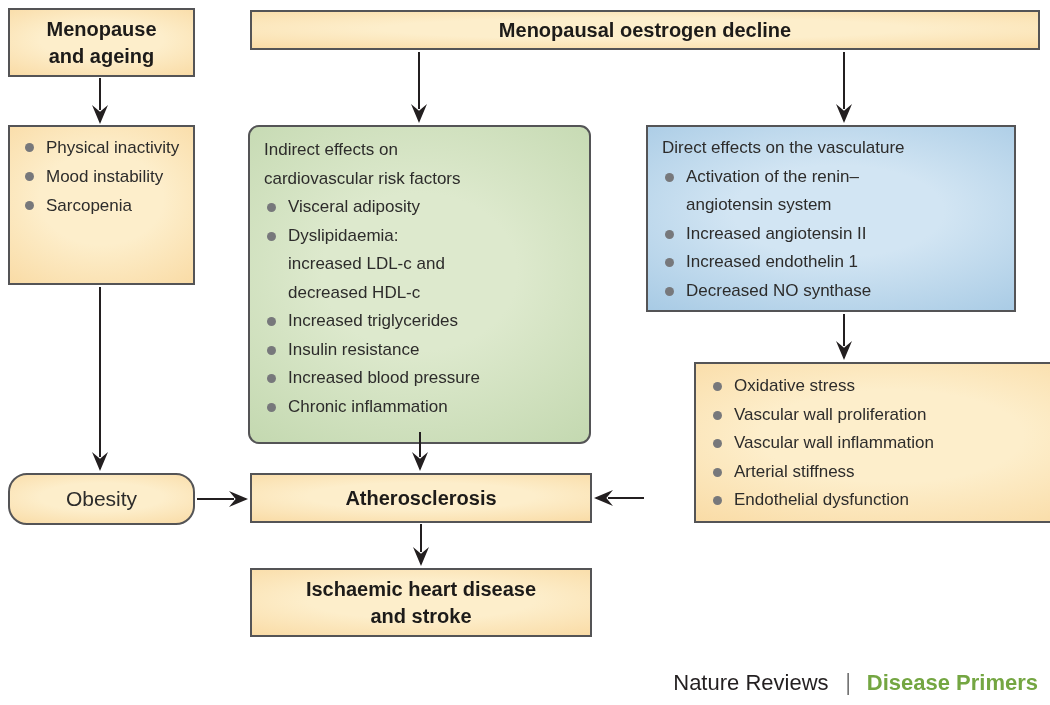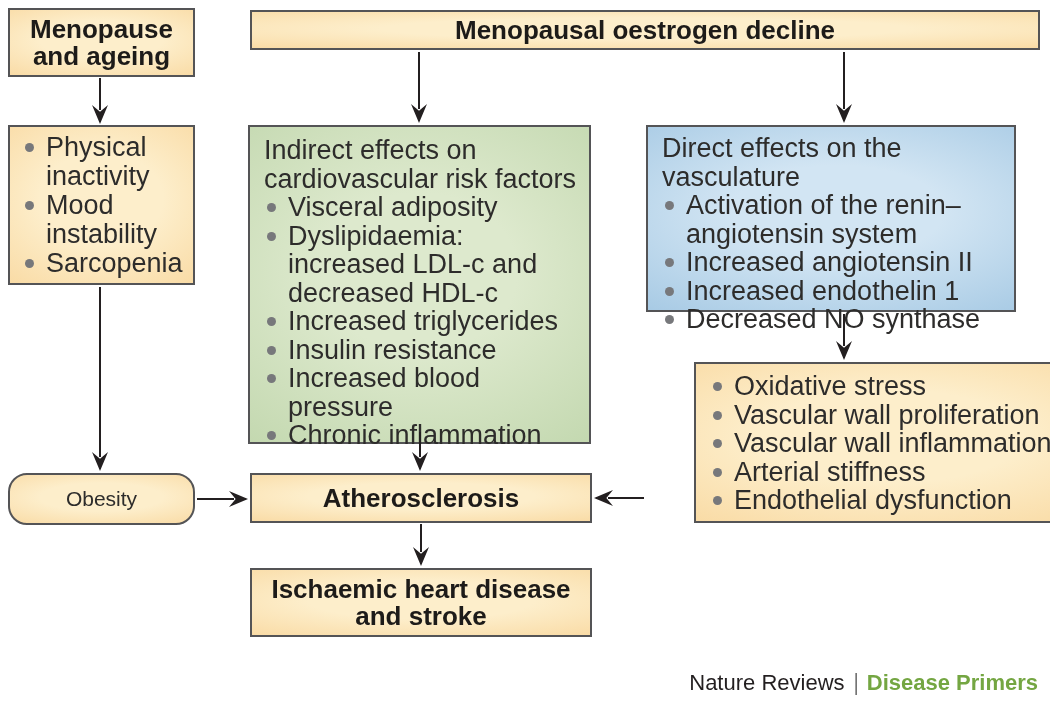--- a/index.html
+++ b/index.html
@@ -16,28 +16,28 @@
     overflow:hidden;
   }
   .box{
     position:absolute; border:2px solid var(--border); box-sizing:border-box;
   }
   .orange{background:radial-gradient(120% 105% at 50% 46%, var(--orange-center) 0%, var(--orange-center) 28%, var(--orange-edge) 100%);}
   .green {background:radial-gradient(115% 100% at 50% 46%, var(--green-center) 0%, var(--green-center) 25%, var(--green-edge) 100%);}
   .blue  {background:radial-gradient(115% 100% at 52% 46%, var(--blue-center) 0%, var(--blue-center) 25%, var(--blue-edge) 100%);}
   .title-box{
     display:flex; align-items:center; justify-content:center; text-align:center;
-    font-weight:bold; font-size:26px; line-height:27px; color:#1d1b19;
+    font-weight:bold; font-size:20px; line-height:27px; color:#1d1b19;
     white-space:pre-line;
   }
   .plain-box{
     display:flex; align-items:center; justify-content:center; text-align:center;
     font-size:21px; line-height:26px;border-radius:19px;
   }
-  .list-box{font-size:27px; line-height:28.5px;}
+  .list-box{font-size:17px; line-height:28.5px;}
   .list-box .box-head{margin:0; padding:0; white-space:pre-line;}
   .list-box ul{list-style:none; margin:0; padding:0;}
   .list-box li{position:relative; padding-left:24px; white-space:pre-line;}
   .list-box li::before{
     content:""; position:absolute; left:3px; top:10px;
     width:9px; height:9px; border-radius:50%; background:var(--bullet);
   }
   
   .arr{position:absolute;}
   .arr .shaft{position:absolute; background:var(--arrow);}
@@ -49,29 +49,29 @@
   .arr-h{height:16px;}
   .arr-r .shaft{top:7px; left:0; height:2px; width:calc(100% - 14px);}
   .arr-r .head{right:0; top:0; width:19px; height:16px;
     clip-path:polygon(0 0, 35% 50%, 0 100%, 100% 50%);}
   .arr-l .shaft{top:7px; right:0; height:2px; width:calc(100% - 14px);}
   .arr-l .head{left:0; top:0; width:19px; height:16px;
     clip-path:polygon(100% 0, 65% 50%, 100% 100%, 0 50%);}
   
   #footer{
     position:absolute; right:12px; top:668px; font-size:22px; color:var(--footer-text);
-    display:flex; align-items:baseline; gap:8px;
+    display:flex; align-items:baseline; gap:16px;
   }
   #footer .sep{font-weight:normal; color:#3a3a3a; transform:scaleX(.6); font-size:24px;}
   #footer .series{font-weight:bold; color:var(--footer-green);}
   
   #box-menopause      {left:8px;   top:8px;   width:187px; height:69px;}
   #box-decline        {left:250px; top:10px;  width:790px; height:40px;}
   #box-ageing-effects {left:8px;   top:125px; width:187px; height:160px; padding:6px 6px 4px 12px; line-height:29px;}
-  #box-indirect       {left:248px; top:125px; width:343px; height:319px; padding:9px 8px 6px 14px;}
+  #box-indirect       {left:248px; top:125px; width:343px; height:319px; padding:9px 8px 6px 14px;border-radius:11px;}
   #box-direct         {left:646px; top:125px; width:370px; height:187px; padding:7px 8px 16px 14px;}
   #box-vascular       {left:646px; top:362px; width:395px; height:161px; padding:8px 8px 6px 14px;margin-left:48px;}
   #box-obesity        {left:8px;   top:473px; width:187px; height:52px;}
   #box-athero         {left:250px; top:473px; width:342px; height:50px;}
   #box-ihd            {left:250px; top:568px; width:342px; height:69px;}
 </style>
 </head>
 <body>
 
 <div id="canvas">

